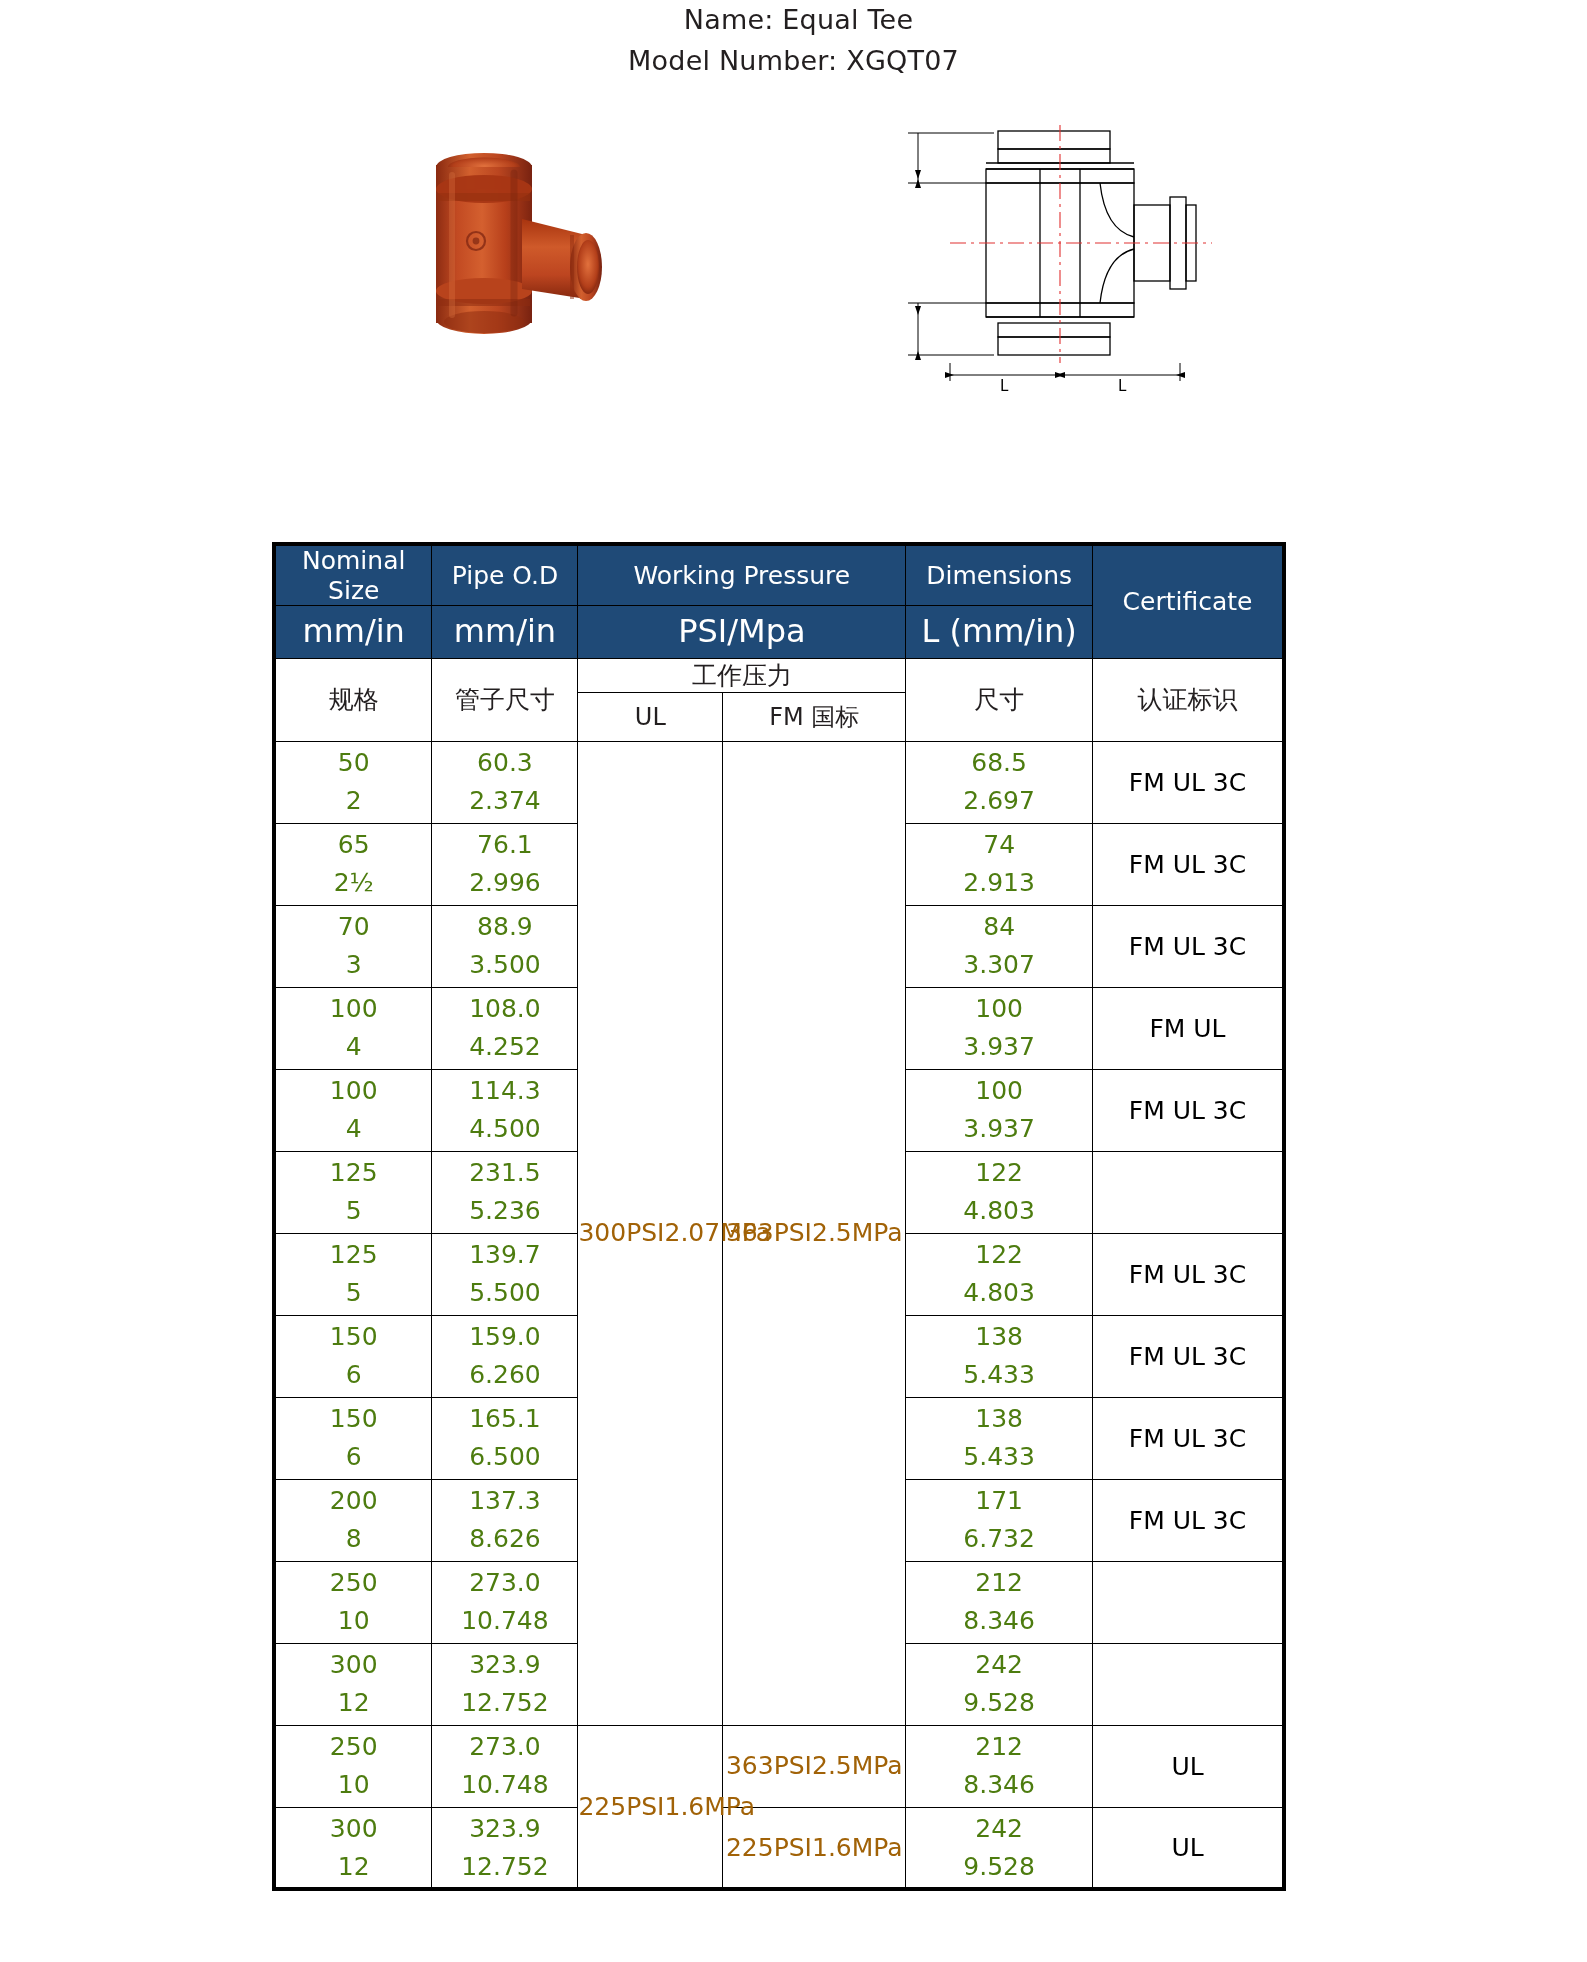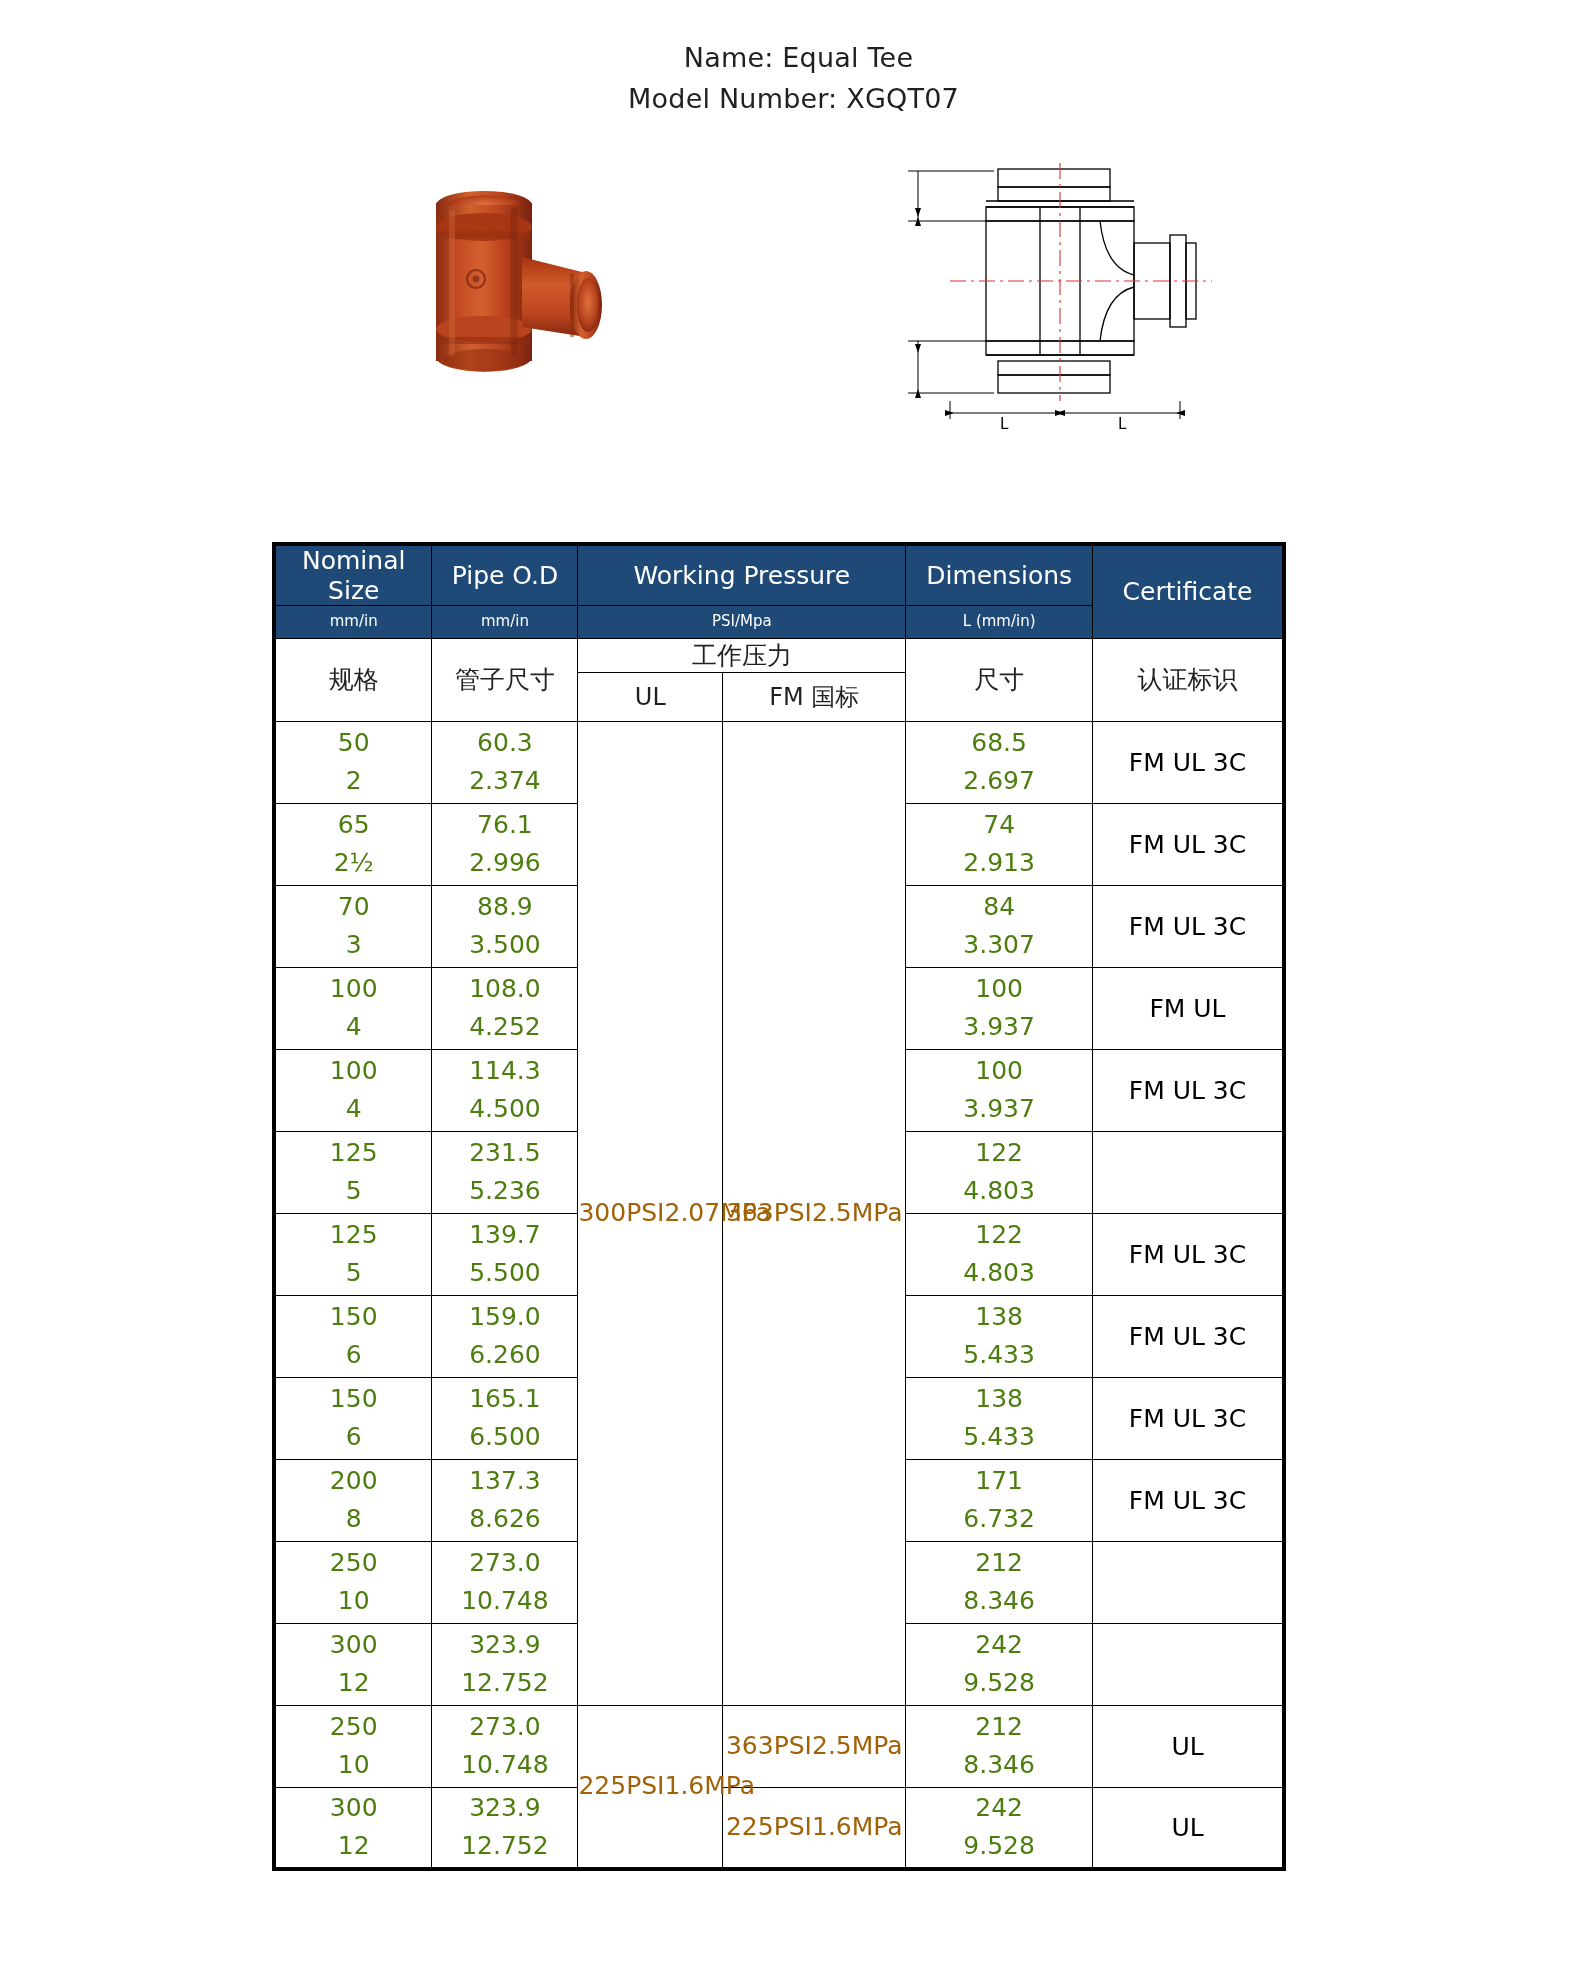--- a/index.html
+++ b/index.html
@@ -10,21 +10,20 @@
   body {
     width: 1587px; height: 1962px;
     font-family: "DejaVu Sans", "Liberation Sans", sans-serif;
     color: #231f20;
     position: relative;
     overflow: hidden;
   }
 
   
   .title-block {
-    padding-top: 38px;
     text-align: center;
     line-height: 1.5;
   }
   .title-line {
     font-size: 27px;
     color: #231f20;
     letter-spacing: .2px;
     white-space: pre;
     display: block;
   }
@@ -69,21 +68,21 @@
     font-weight: normal;
     padding: 0;
   }
   .hdr {
     background: #1f4a77;
     color: #ffffff;
     font-size: 25px;
     line-height: 1.18;
     padding: 9px 4px;
   }
-  .hdr.small { font-size: 15px; padding: 7px 4px; }
+  .hdr.small { font-size: 32px; padding: 7px 4px; }
   .cn {
     font-size: 25px;
     background: #fff;
     color: #231f20;
     padding: 10px 4px;
     font-family: "DejaVu Sans", "Liberation Sans", sans-serif;
   }
   .cn.sub { font-size: 24px; padding: 8px 4px; }
   td.data {
     font-size: 25px;

